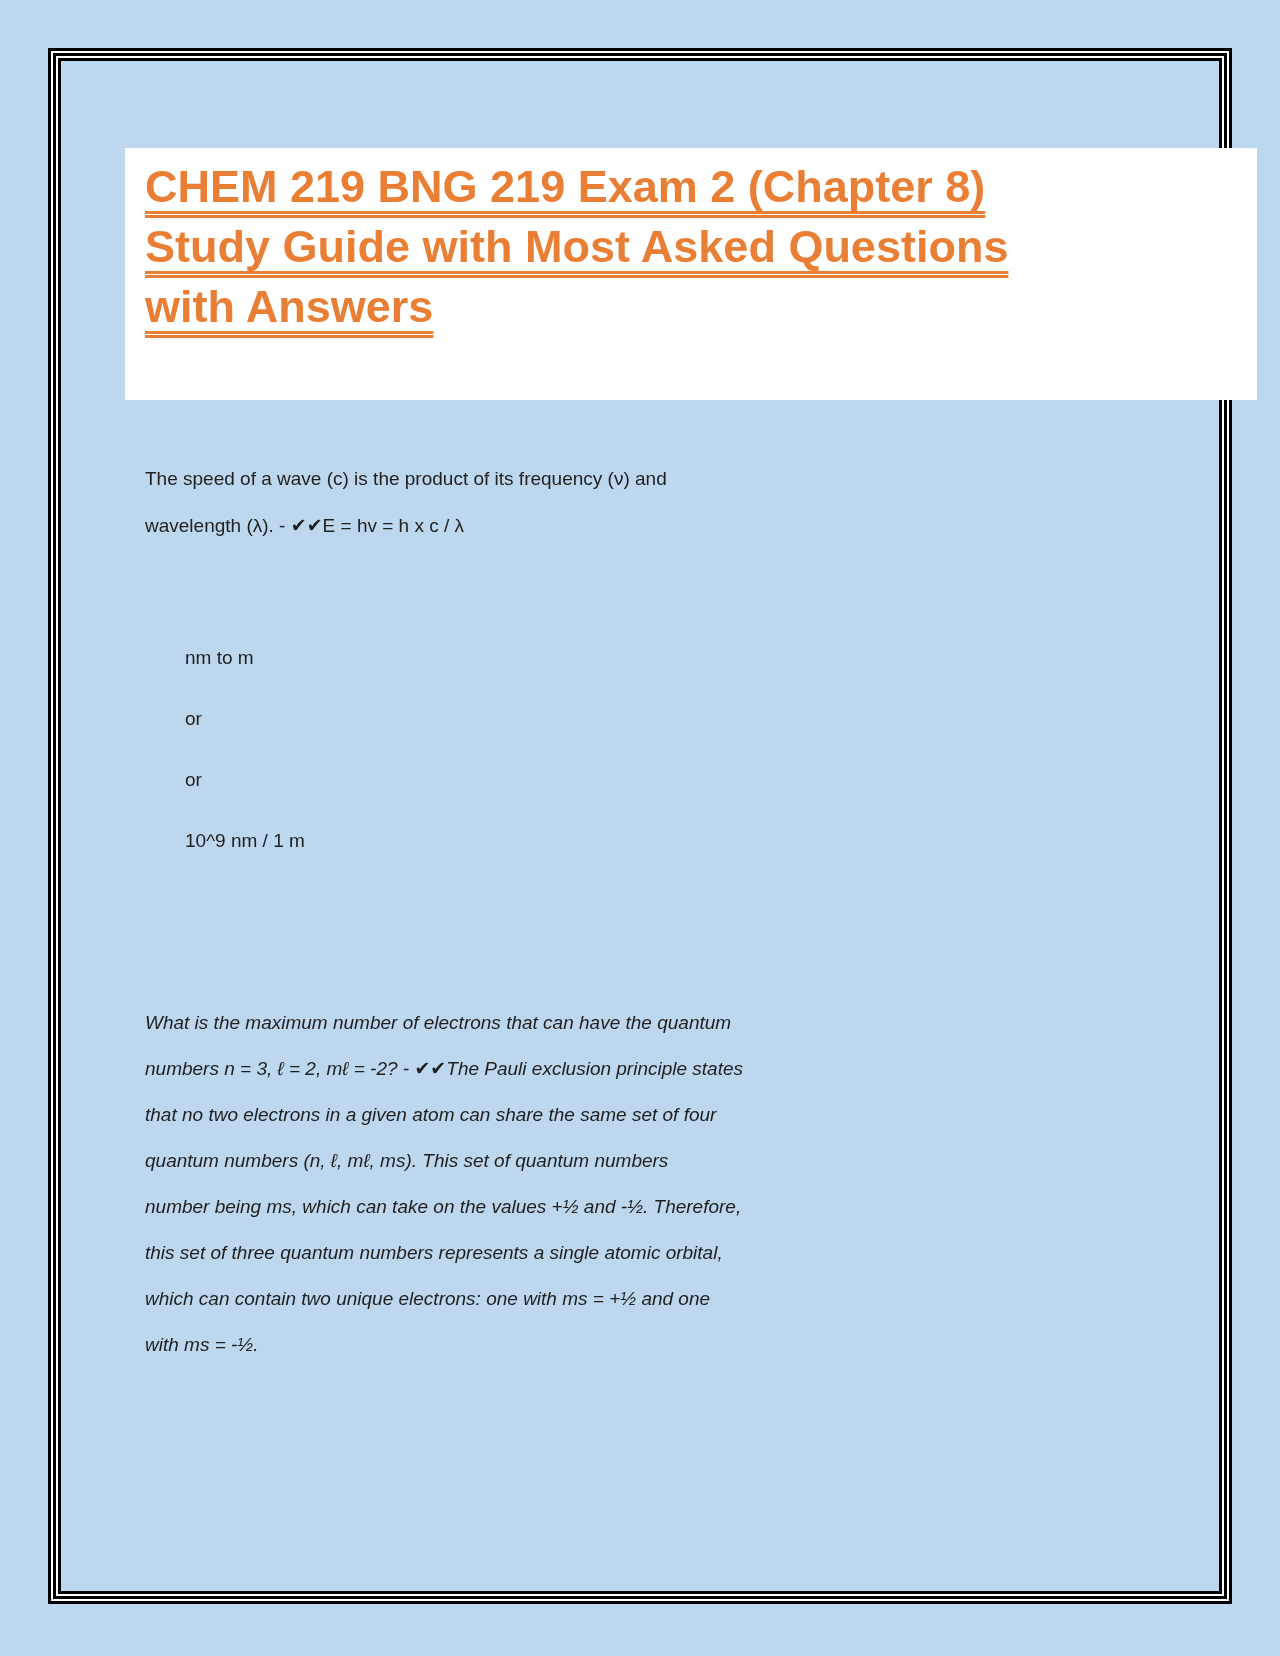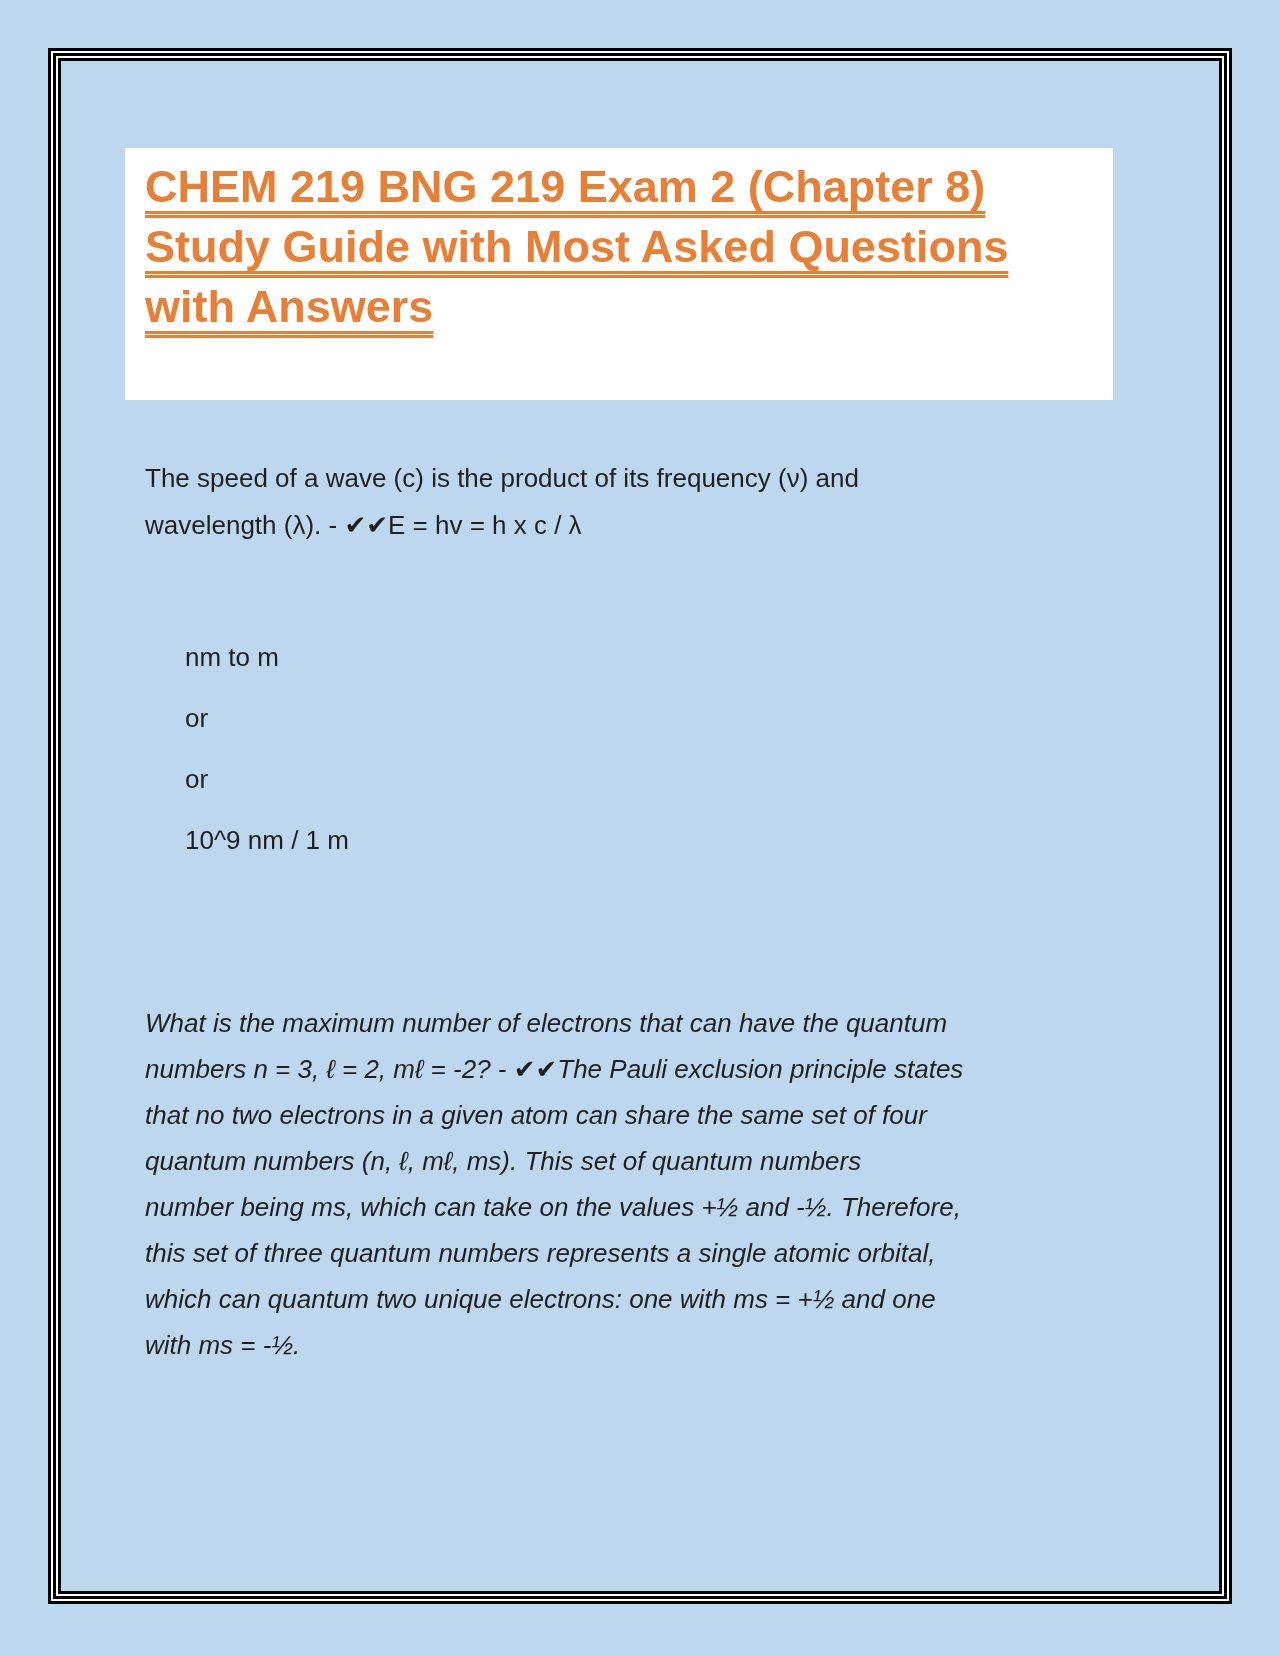--- a/index.html
+++ b/index.html
@@ -27,21 +27,21 @@
       inset 0 0 0 7px #fff,
       inset 0 0 0 10px #000;
     pointer-events: none;
   }
 
   
   .title-box {
     position: absolute;
     left: 125px;
     top: 148px;
-    width: 988px;
+    width: 1132px;
     height: 252px;
     box-sizing: border-box;
     background: #FFFFFF;
     padding: 9px 20px 0 20px;
   }
   .title-line {
     font-size: 45px;
     line-height: 60px;
     font-weight: bold;
     color: #E97E35;
@@ -52,21 +52,21 @@
     text-decoration-style: double;
     text-decoration-thickness: 3px;
     text-underline-offset: 9px;
   }
 
   
   .bodyblock {
     position: absolute;
     left: 145px;
     color: #1F1F1F;
-    font-size: 26px;
+    font-size: 19px;
   }
   .q1 { top: 455px; }
   .q1 .tline { line-height: 47px; white-space: nowrap; }
   .conv { top: 634px; }
   .conv .tline { line-height: 47px; margin-bottom: 14px; white-space: nowrap; margin-left: 40px; }
   .q2 { top: 1000px; }
   .q2 .tline { line-height: 46px; white-space: nowrap; font-style: italic; }
 </style>
 </head>
 <body>
@@ -91,15 +91,15 @@
   <div class="tline">10^9 nm / 1 m</div>
 </div>
 
 <div class="bodyblock q2">
   <div class="tline">What is the maximum number of electrons that can have the quantum</div>
   <div class="tline">numbers n = 3, ℓ = 2, mℓ = -2? - ✔✔The Pauli exclusion principle states</div>
   <div class="tline">that no two electrons in a given atom can share the same set of four</div>
   <div class="tline">quantum numbers (n, ℓ, mℓ, ms). This set of quantum numbers</div>
   <div class="tline">number being ms, which can take on the values +½ and -½. Therefore,</div>
   <div class="tline">this set of three quantum numbers represents a single atomic orbital,</div>
-  <div class="tline">which can quantum two unique electrons: one with ms = +½ and one</div>
+  <div class="tline">which can contain two unique electrons: one with ms = +½ and one</div>
   <div class="tline">with ms = -½.</div>
 </div>
 
 </body></html>

